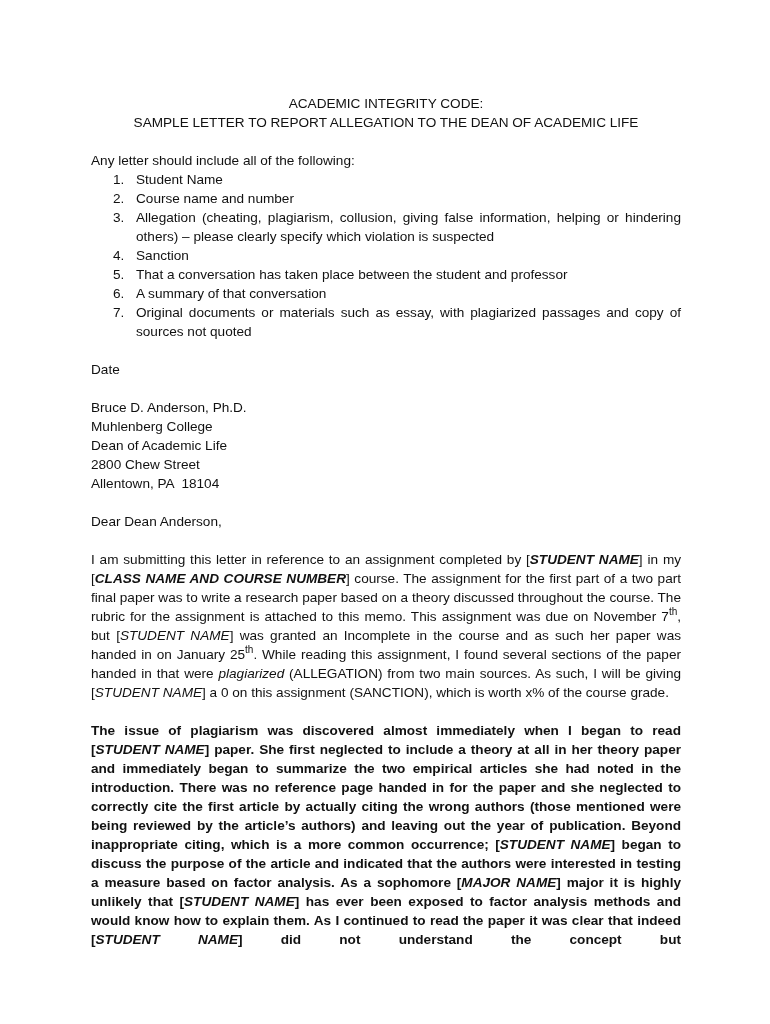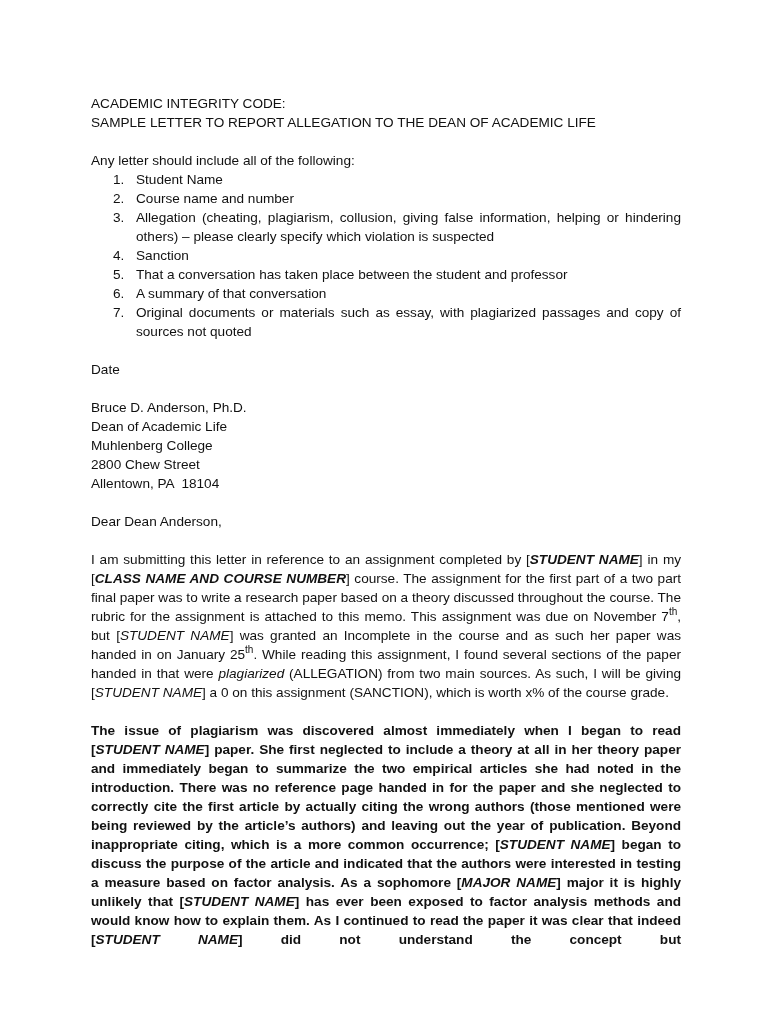--- a/index.html
+++ b/index.html
@@ -2,21 +2,21 @@
 <html><head>
 <meta charset="utf-8">
 <style>
   html, body { margin: 0; padding: 0; background: #ffffff; }
   body {
     width: 770px; height: 1024px; overflow: hidden; position: relative;
     font-family: "Liberation Sans", "DejaVu Sans", sans-serif;
     color: #111111;
   }
   .page { position: absolute; left: 91px; top: 94px; width: 590px; font-size: 13.6px; line-height: 19px; }
-  .title { text-align: left; }
+  .title { text-align: center; }
   .title div { white-space: nowrap; }
   .intro { margin-top: 19px; }
   ol { margin: 0; padding: 0; list-style: none; }
   ol li { position: relative; padding-left: 45px; text-align: justify; }
   ol li .num { position: absolute; left: 22px; top: 0; }
   .blank { height: 19px; }
   .just { text-align: justify; text-align-last: left; }
   .just-line { text-align: justify; text-align-last: justify; font-weight: bold; }
   sup { font-size: 10px; line-height: 0; vertical-align: super; }
   b { font-weight: normal; }
@@ -43,22 +43,22 @@
     <li><span class="num">6.</span><span>A summary of that conversation</span></li>
     <li><span class="num">7.</span><span>Original documents or materials such as essay, with plagiarized passages and copy of sources not quoted</span></li>
   </ol>
 
   <div class="blank"></div>
   <div>Date</div>
   <div class="blank"></div>
 
   <div>
     <div>Bruce D. Anderson, Ph.D.</div>
+    <div>Muhlenberg College</div>
     <div>Dean of Academic Life</div>
-    <div>Muhlenberg College</div>
     <div>2800 Chew Street</div>
     <div style="white-space:pre;">Allentown, PA  18104</div>
   </div>
 
   <div class="blank"></div>
   <div>Dear Dean Anderson,</div>
   <div class="blank"></div>
 
   <div class="just"><span>I am submitting this letter in reference to an assignment completed by [</span><span class="bi">STUDENT NAME</span><span>] in my [</span><span class="bi">CLASS NAME AND COURSE NUMBER</span><span>] course.  The assignment for the first part of a two part final paper was to write a research paper based on a theory discussed throughout the course.  The rubric for the assignment is attached to this memo.  This assignment was due on November 7</span><sup>th</sup><span>, but [</span><i>STUDENT NAME</i><span>] was granted an Incomplete in the course and as such her paper was handed in on January 25</span><sup>th</sup><span>.  While reading this assignment, I found several sections of the paper handed in that were </span><i>plagiarized</i><span> (</span><b>ALLEGATION</b><span>) from two main sources.  As such, I will be giving [</span><i>STUDENT NAME</i><span>] a 0 on this assignment (</span><b>SANCTION</b><span>), which is worth x% of the course grade.</span></div>
 

